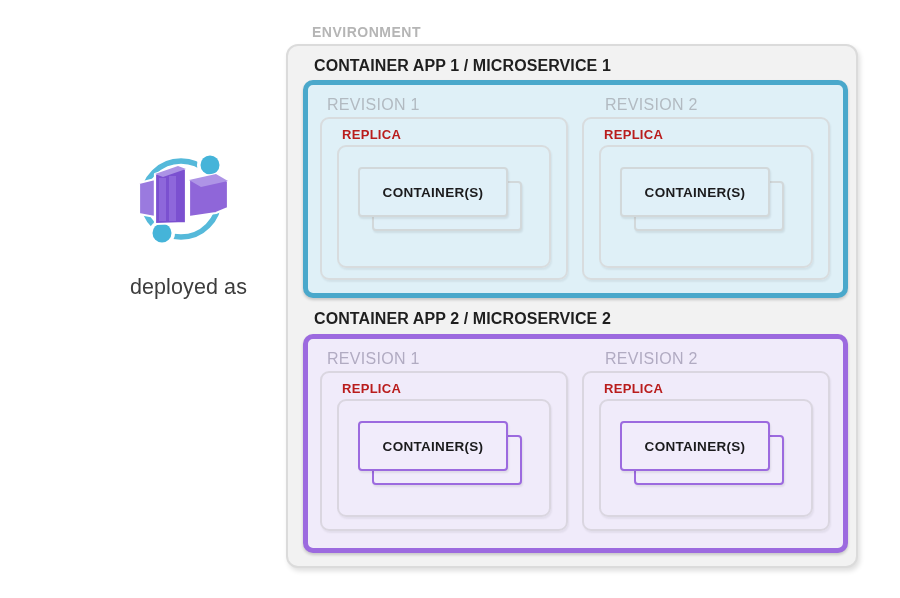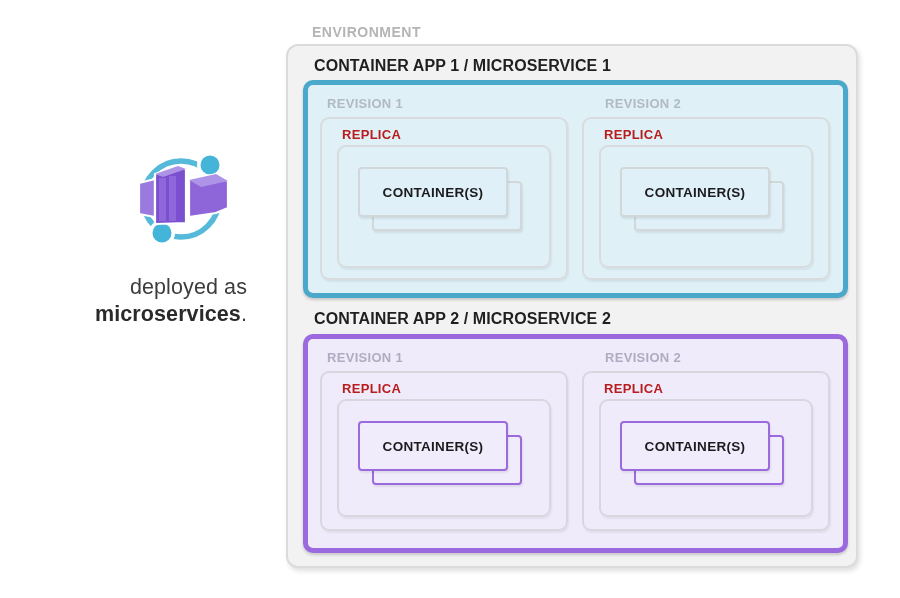--- a/index.html
+++ b/index.html
@@ -37,21 +37,21 @@
 
   .app-box {
     position:absolute; left:303px; width:545px; border-radius:10px;
     box-shadow:0 2px 3px rgba(0,0,0,0.18);
   }
   .app-box.blue   { top:80px;  height:218px; background:#dff0f7; border:5px solid #4aa8cb; }
   .app-box.purple { top:334px; height:219px; background:#f0ebfa; border:5px solid #9c6adf; }
 
   .rev-label {
     position:absolute; top:11px;
-    font-size:13px; font-weight:bold; letter-spacing:0.3px;
+    font-size:16px; font-weight:normal; letter-spacing:0.3px;
   }
   .blue   .rev-label { color:#b2bac1; }
   .purple .rev-label { color:#b1abc2; }
   .rev-label.c0 { left:19px; }
   .rev-label.c1 { left:297px; }
 
   .replica {
     position:absolute; top:32px; width:248px; border-radius:9px;
     box-shadow:1px 2px 2px rgba(0,0,0,0.06);
   }
@@ -111,21 +111,20 @@
     <rect x="41" y="30" width="7" height="45" fill="#8e67db"></rect>
 
     <g stroke="#ffffff" stroke-width="2.2" stroke-linejoin="round">
       <polygon points="61,34 88,28 100,35 100,62 88,67 61,71" fill="#8f66d9"></polygon>
     </g>
     <polygon points="61,34 88,28 100,35 73,41" fill="#ae94e6"></polygon>
   </svg>
 
   <div class="caption">
     <div>deployed as</div>
-    <div><b>microservices</b><span>.</span></div>
   </div>
 
   <div class="env-label">ENVIRONMENT</div>
   <div class="env-box"></div>
 
   <div class="app-title t1">CONTAINER APP 1 / MICROSERVICE 1</div>
 
   <div class="app-box blue">
     <div class="rev-label c0">REVISION 1</div>
     <div class="rev-label c1">REVISION 2</div>

